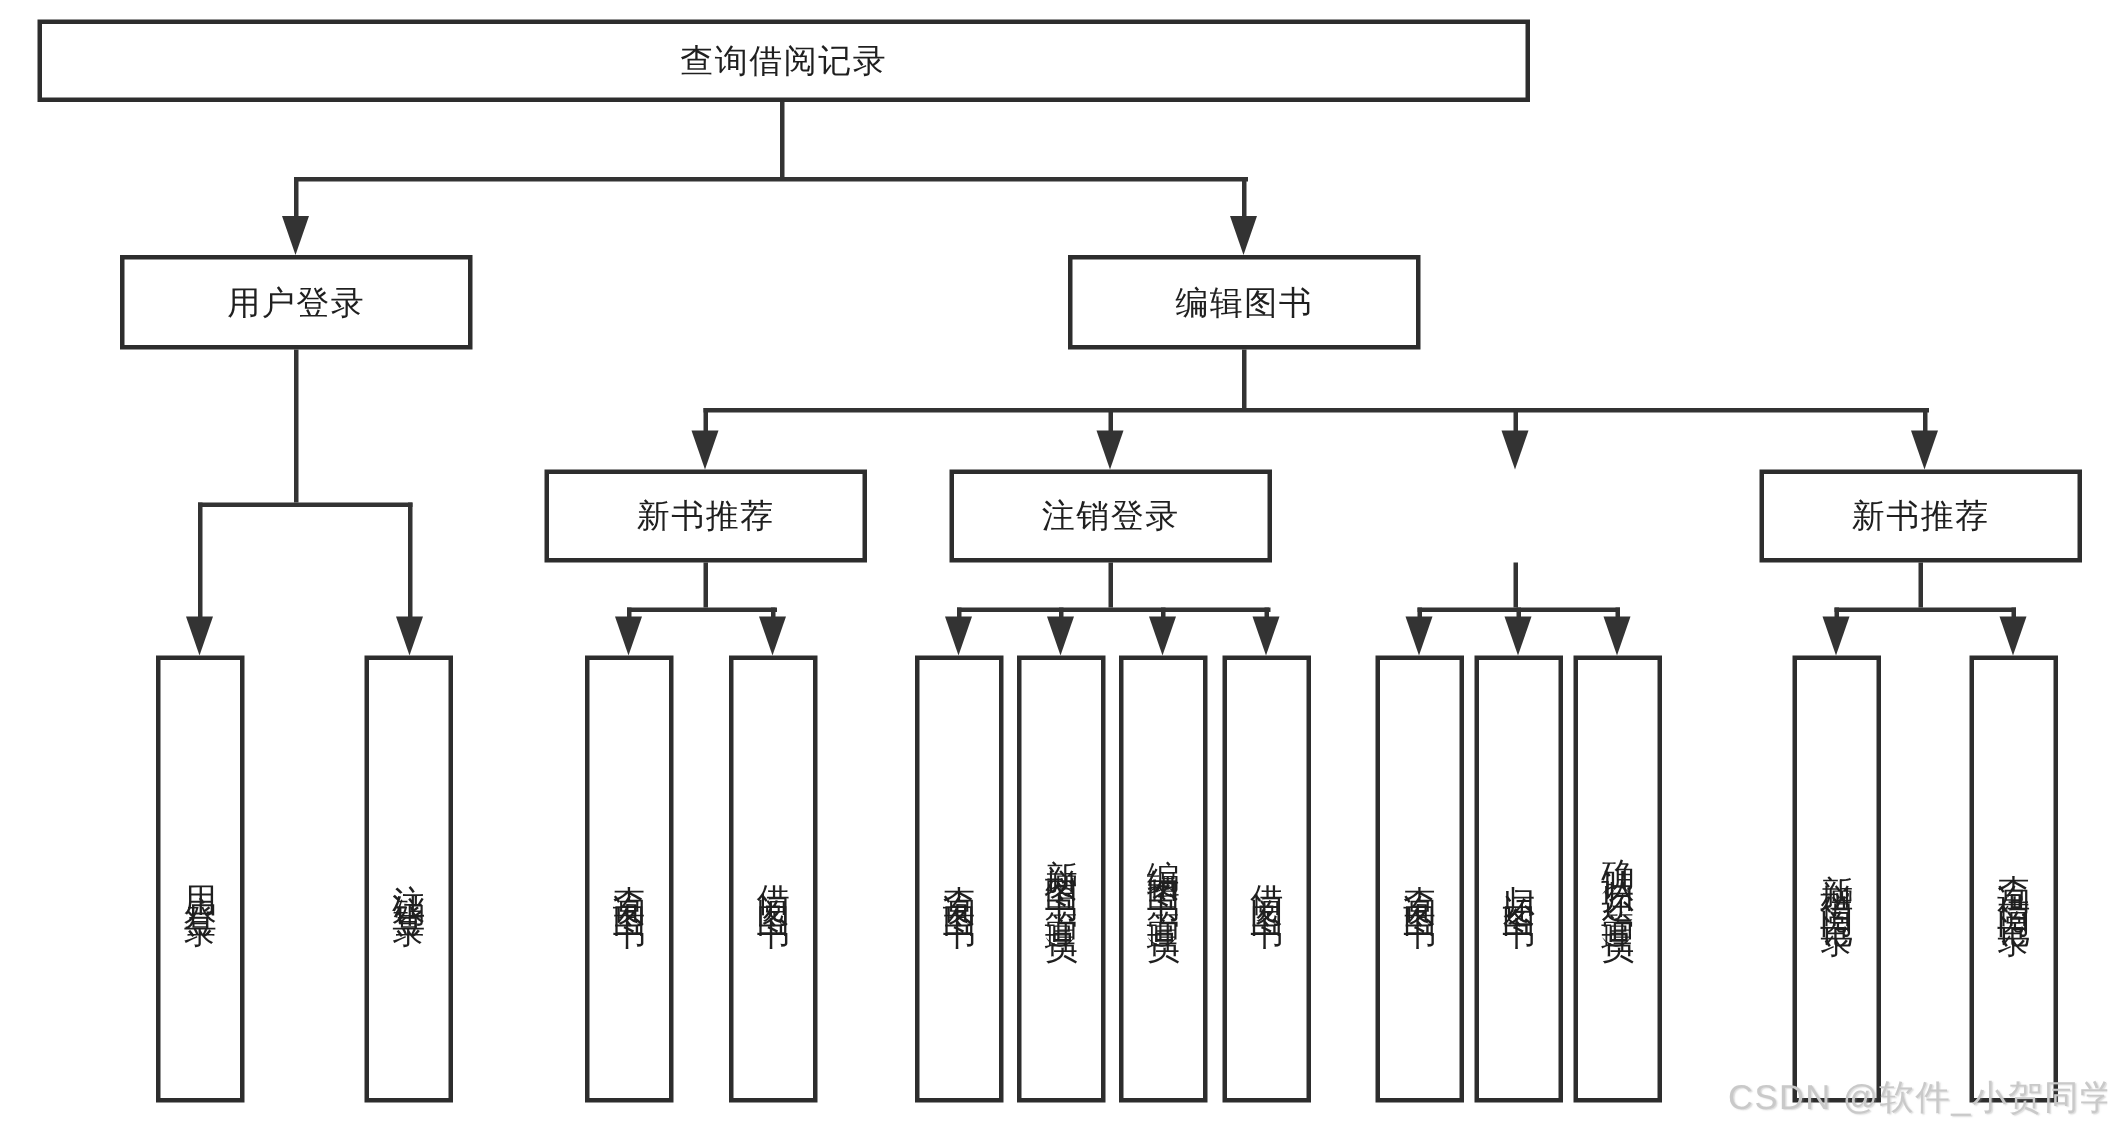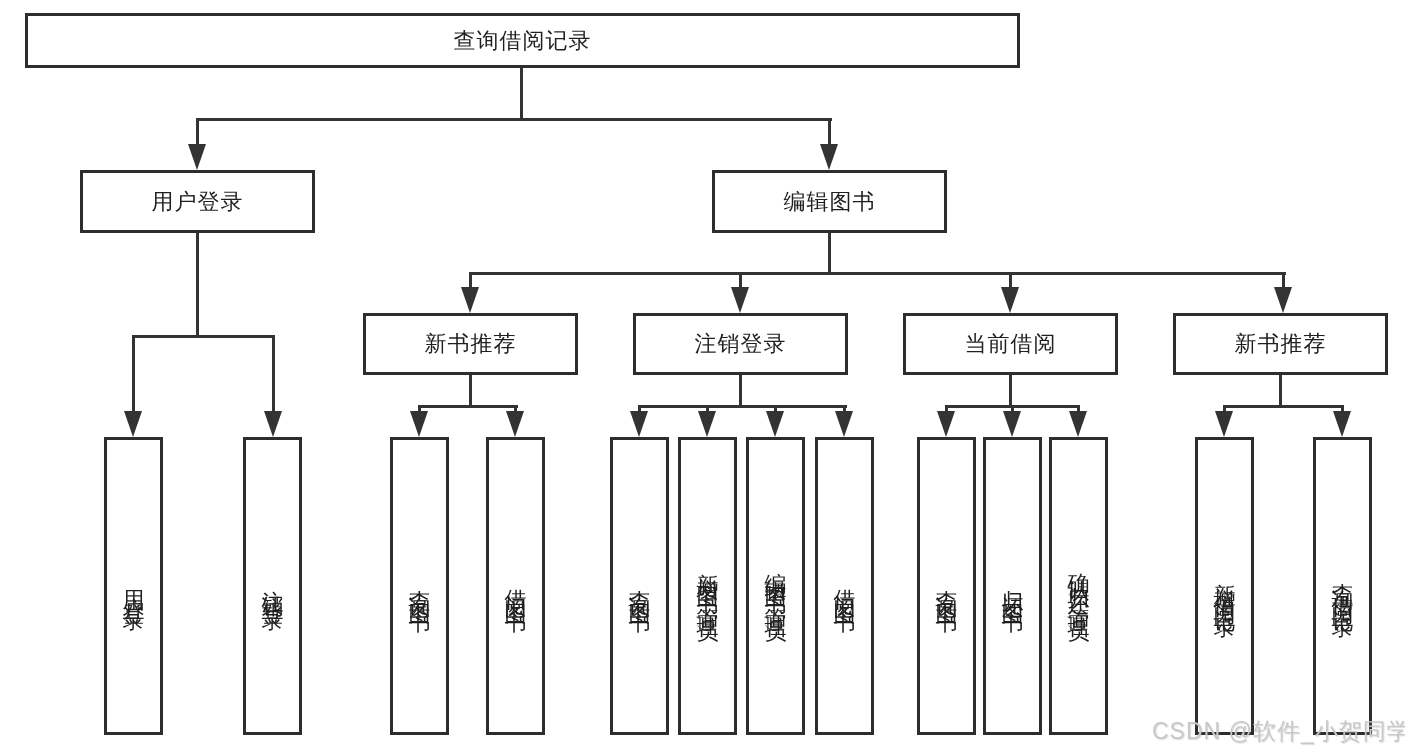--- a/index.html
+++ b/index.html
@@ -44,23 +44,20 @@
   </div>
   <div class="box h" style="left:712px;top:170px;width:235px;height:63px">
     <span>编辑图书</span>
   </div>
 
   <div class="box h" style="left:363px;top:313px;width:215px;height:62px">
     <span>新书推荐</span>
   </div>
   <div class="box h" style="left:633px;top:313px;width:215px;height:62px">
     <span>注销登录</span>
-  </div>
-  <div class="box h" style="left:903px;top:313px;width:215px;height:62px">
-    <span>当前借阅</span>
   </div>
   <div class="box h" style="left:1173px;top:313px;width:215px;height:62px">
     <span>新书推荐</span>
   </div>
 
   <div class="box v" style="left:104px">
     <span class="vtext">用户登录</span>
   </div>
   <div class="box v" style="left:243px">
     <span class="vtext">注销登录</span>

